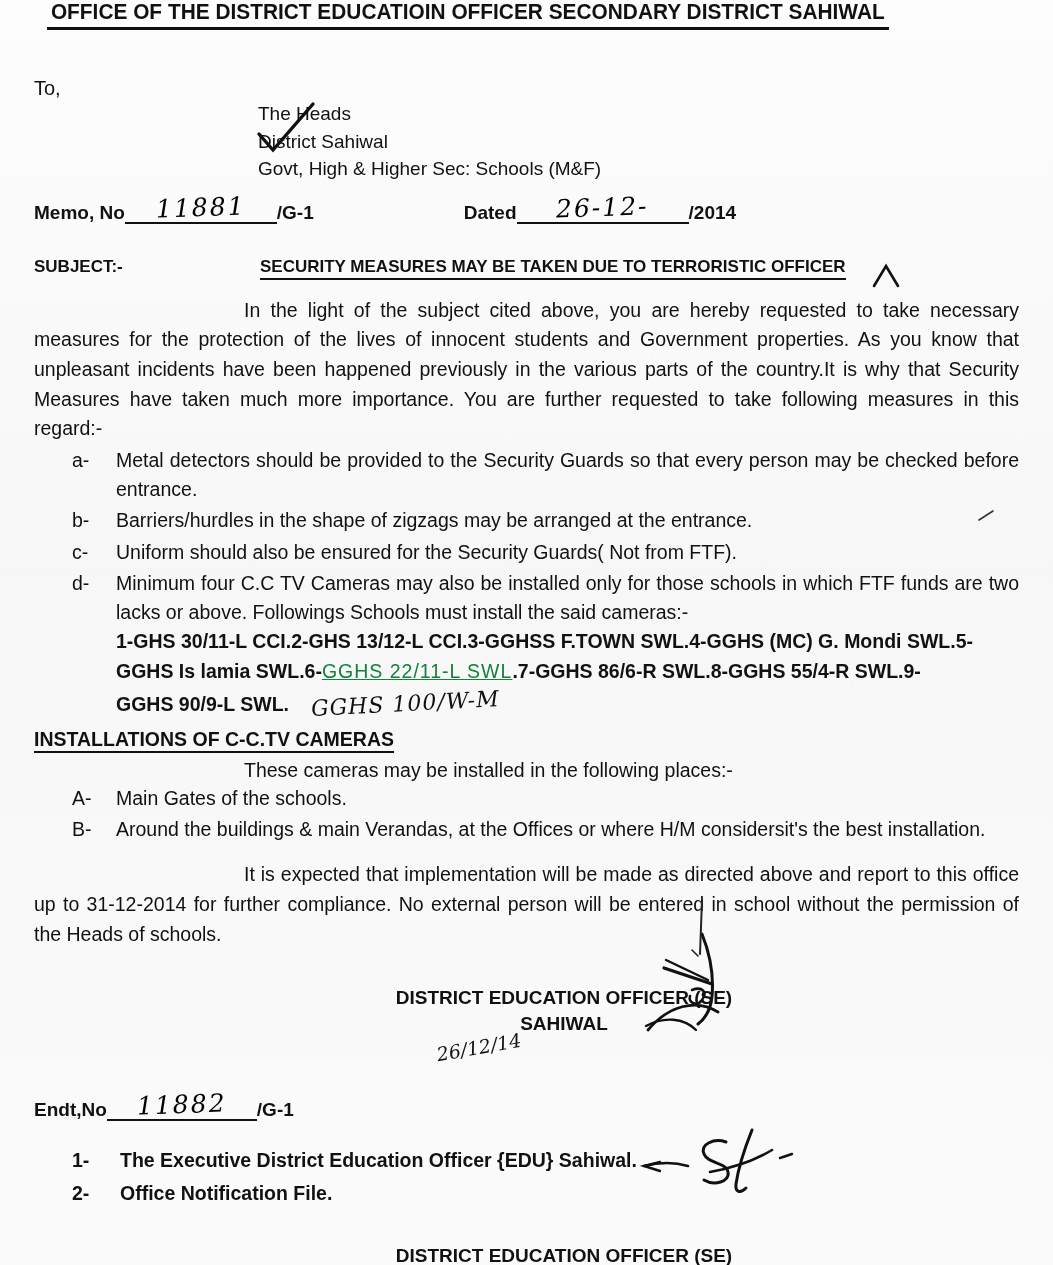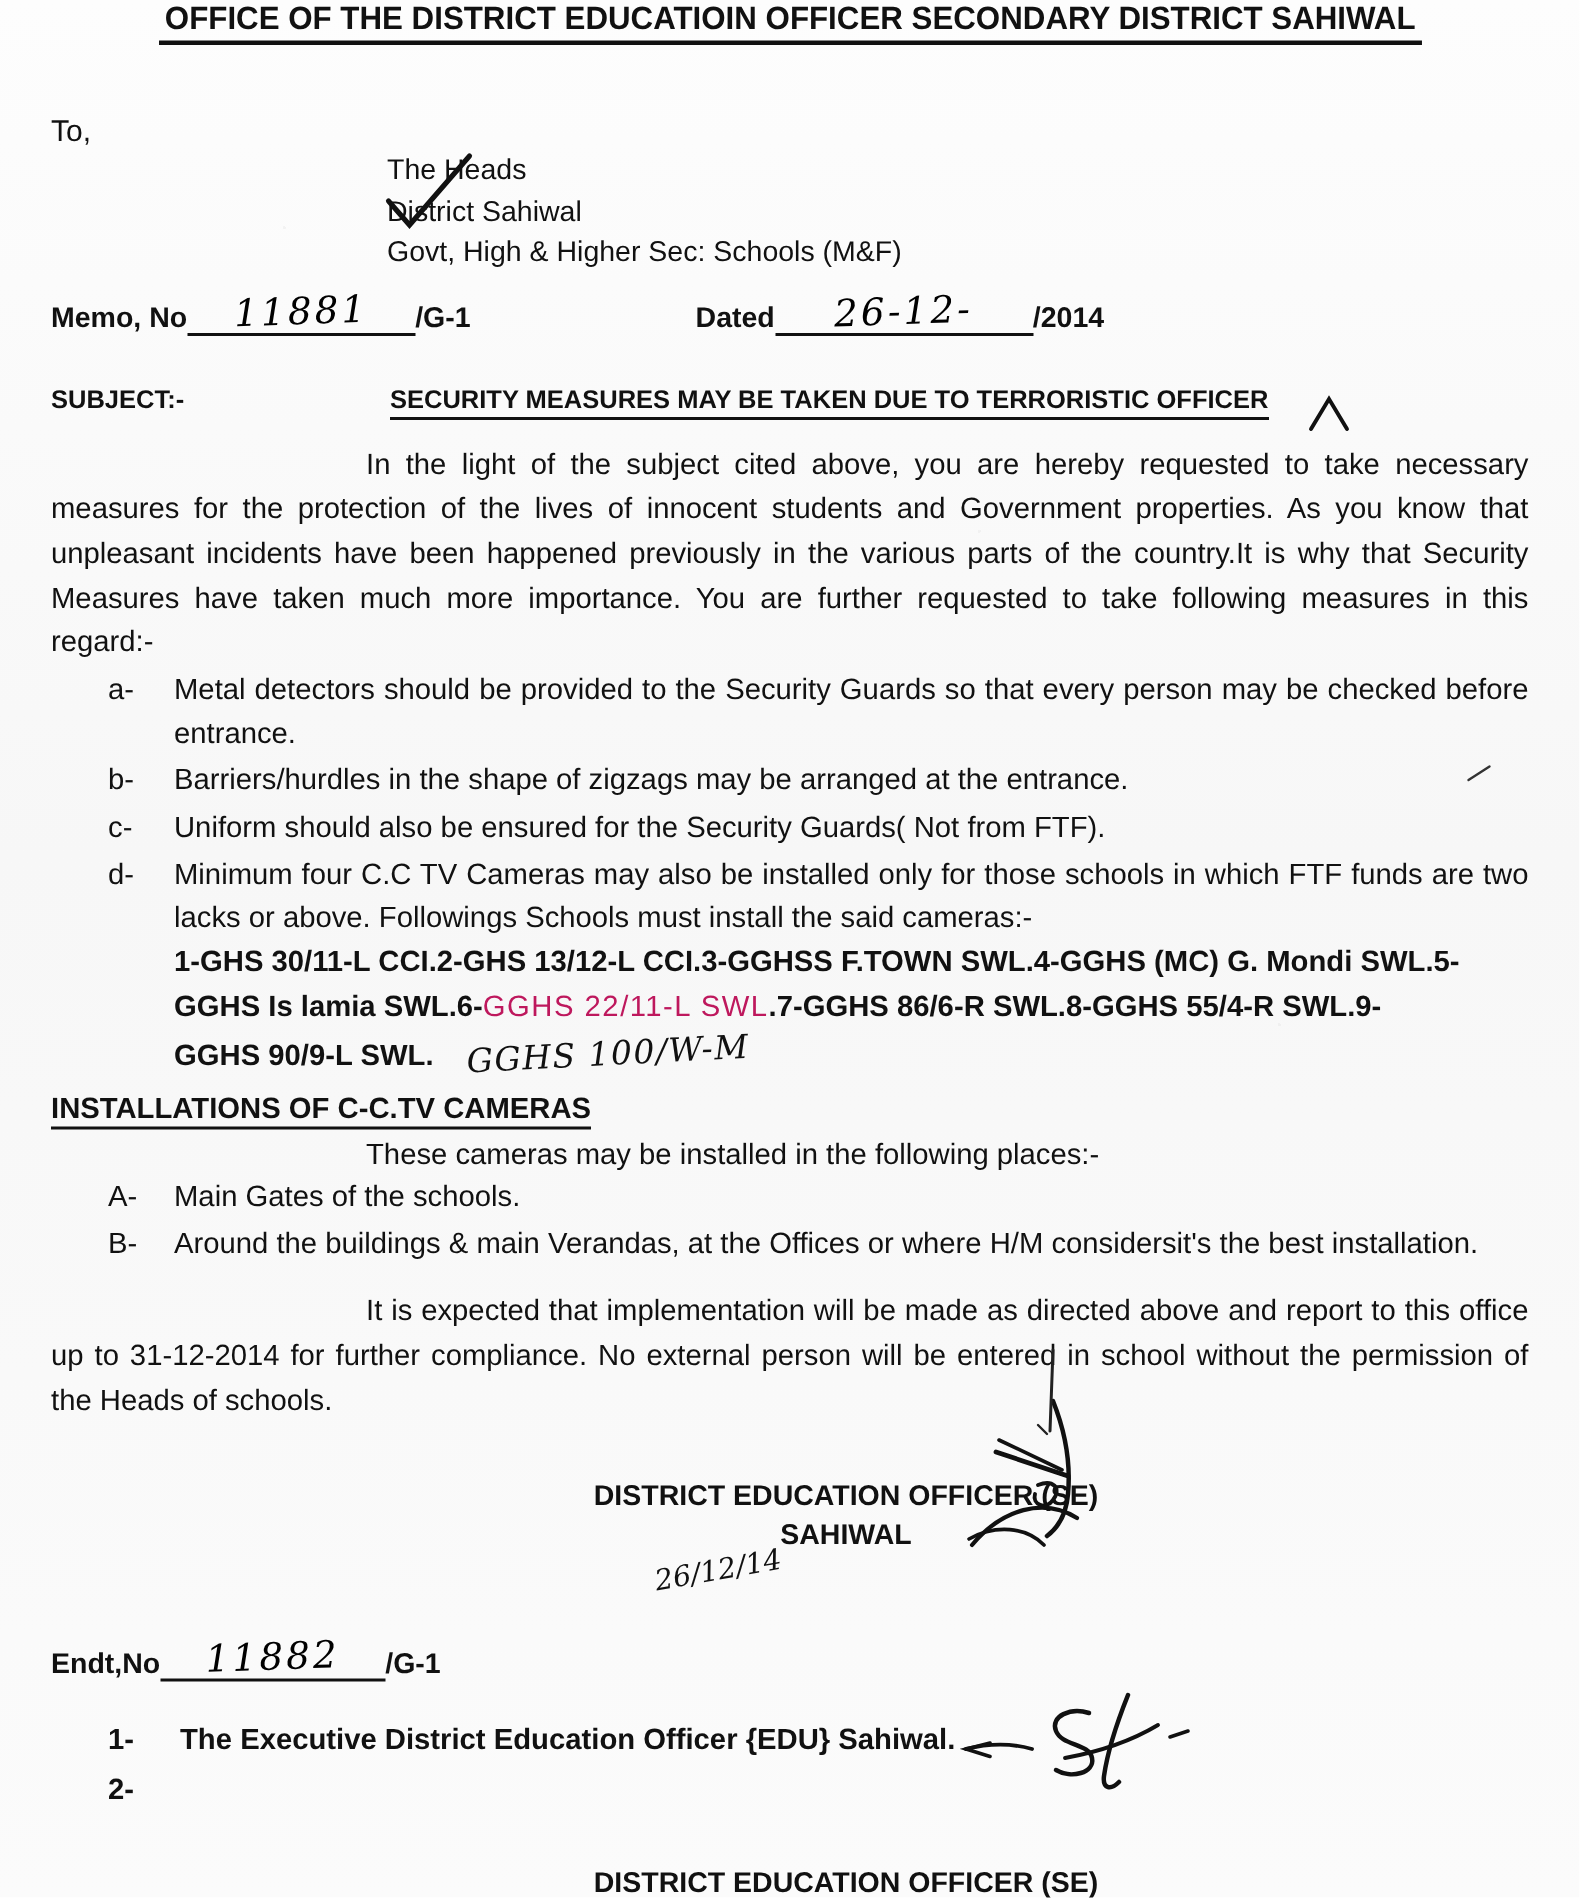--- a/index.html
+++ b/index.html
@@ -18,21 +18,21 @@
       radial-gradient(circle at 18% 12%, rgba(0,0,0,.035) 0 1px, transparent 1px),
       radial-gradient(circle at 62% 28%, rgba(0,0,0,.03) 0 1px, transparent 1px),
       radial-gradient(circle at 81% 54%, rgba(0,0,0,.03) 0 1px, transparent 1px),
       radial-gradient(circle at 35% 72%, rgba(0,0,0,.03) 0 1px, transparent 1px),
       radial-gradient(circle at 9% 88%, rgba(0,0,0,.03) 0 1px, transparent 1px),
       linear-gradient(180deg, #fdfdfd 0%, #f7f7f7 45%, #fbfbfb 100%);
     pointer-events:none;
     z-index:0;
   }
   .page{position:relative;z-index:1;padding:0 34px;}
-  .title-wrap{display:flex;justify-content:center;}
+  .title-wrap{display:flex;}
   .title-inner{
     border-bottom:3px solid #111;
     padding:0 4px 2px 4px;
     font-weight:bold;font-size:21.5px;
     transform:scaleX(.97);
   }
 
   .to-line{font-size:20px;margin-top:47px;}
   .addr{margin-left:224px;line-height:1.45;font-weight:normal;font-size:19px;}
 
@@ -77,24 +77,25 @@
     display:flex;
     font-size:19.5px;
     line-height:1.5;
     margin-top:2px;
   }
   ol.alpha li .mk{flex:0 0 44px;padding-left:38px;box-sizing:content-box;}
   ol.alpha li .bd{flex:1;text-align:justify;}
 
   .schools{font-size:19.5px;line-height:1.52;margin-left:82px;font-weight:bold;}
   .faded{
-    color:#be185d;
+    color:#15803d;
     filter:blur(.4px);
     letter-spacing:1px;
     font-weight:normal;
+    text-decoration:underline;
   }
   .hand-inline{
     font-family:"DejaVu Serif", serif;
     font-style:italic;
     font-size:22px;
     letter-spacing:1px;
     display:inline-block;
     transform:rotate(-3deg);
     margin-left:22px;
     font-weight:normal;
@@ -231,20 +232,21 @@
     <span>/G-1</span>
   </div>
 
   <ol class="num">
     <li>
       <span class="mk">1-</span>
       <span>The Executive District Education Officer {EDU} Sahiwal.</span>
     </li>
     <li>
       <span class="mk">2-</span>
+      <span>Office Notification File.</span>
     </li>
   </ol>
 
   <div class="sig-block sig-bottom">
     <div>DISTRICT EDUCATION OFFICER (SE)</div>
     <div>SAHIWAL</div>
   </div>
 
 </div>
 

